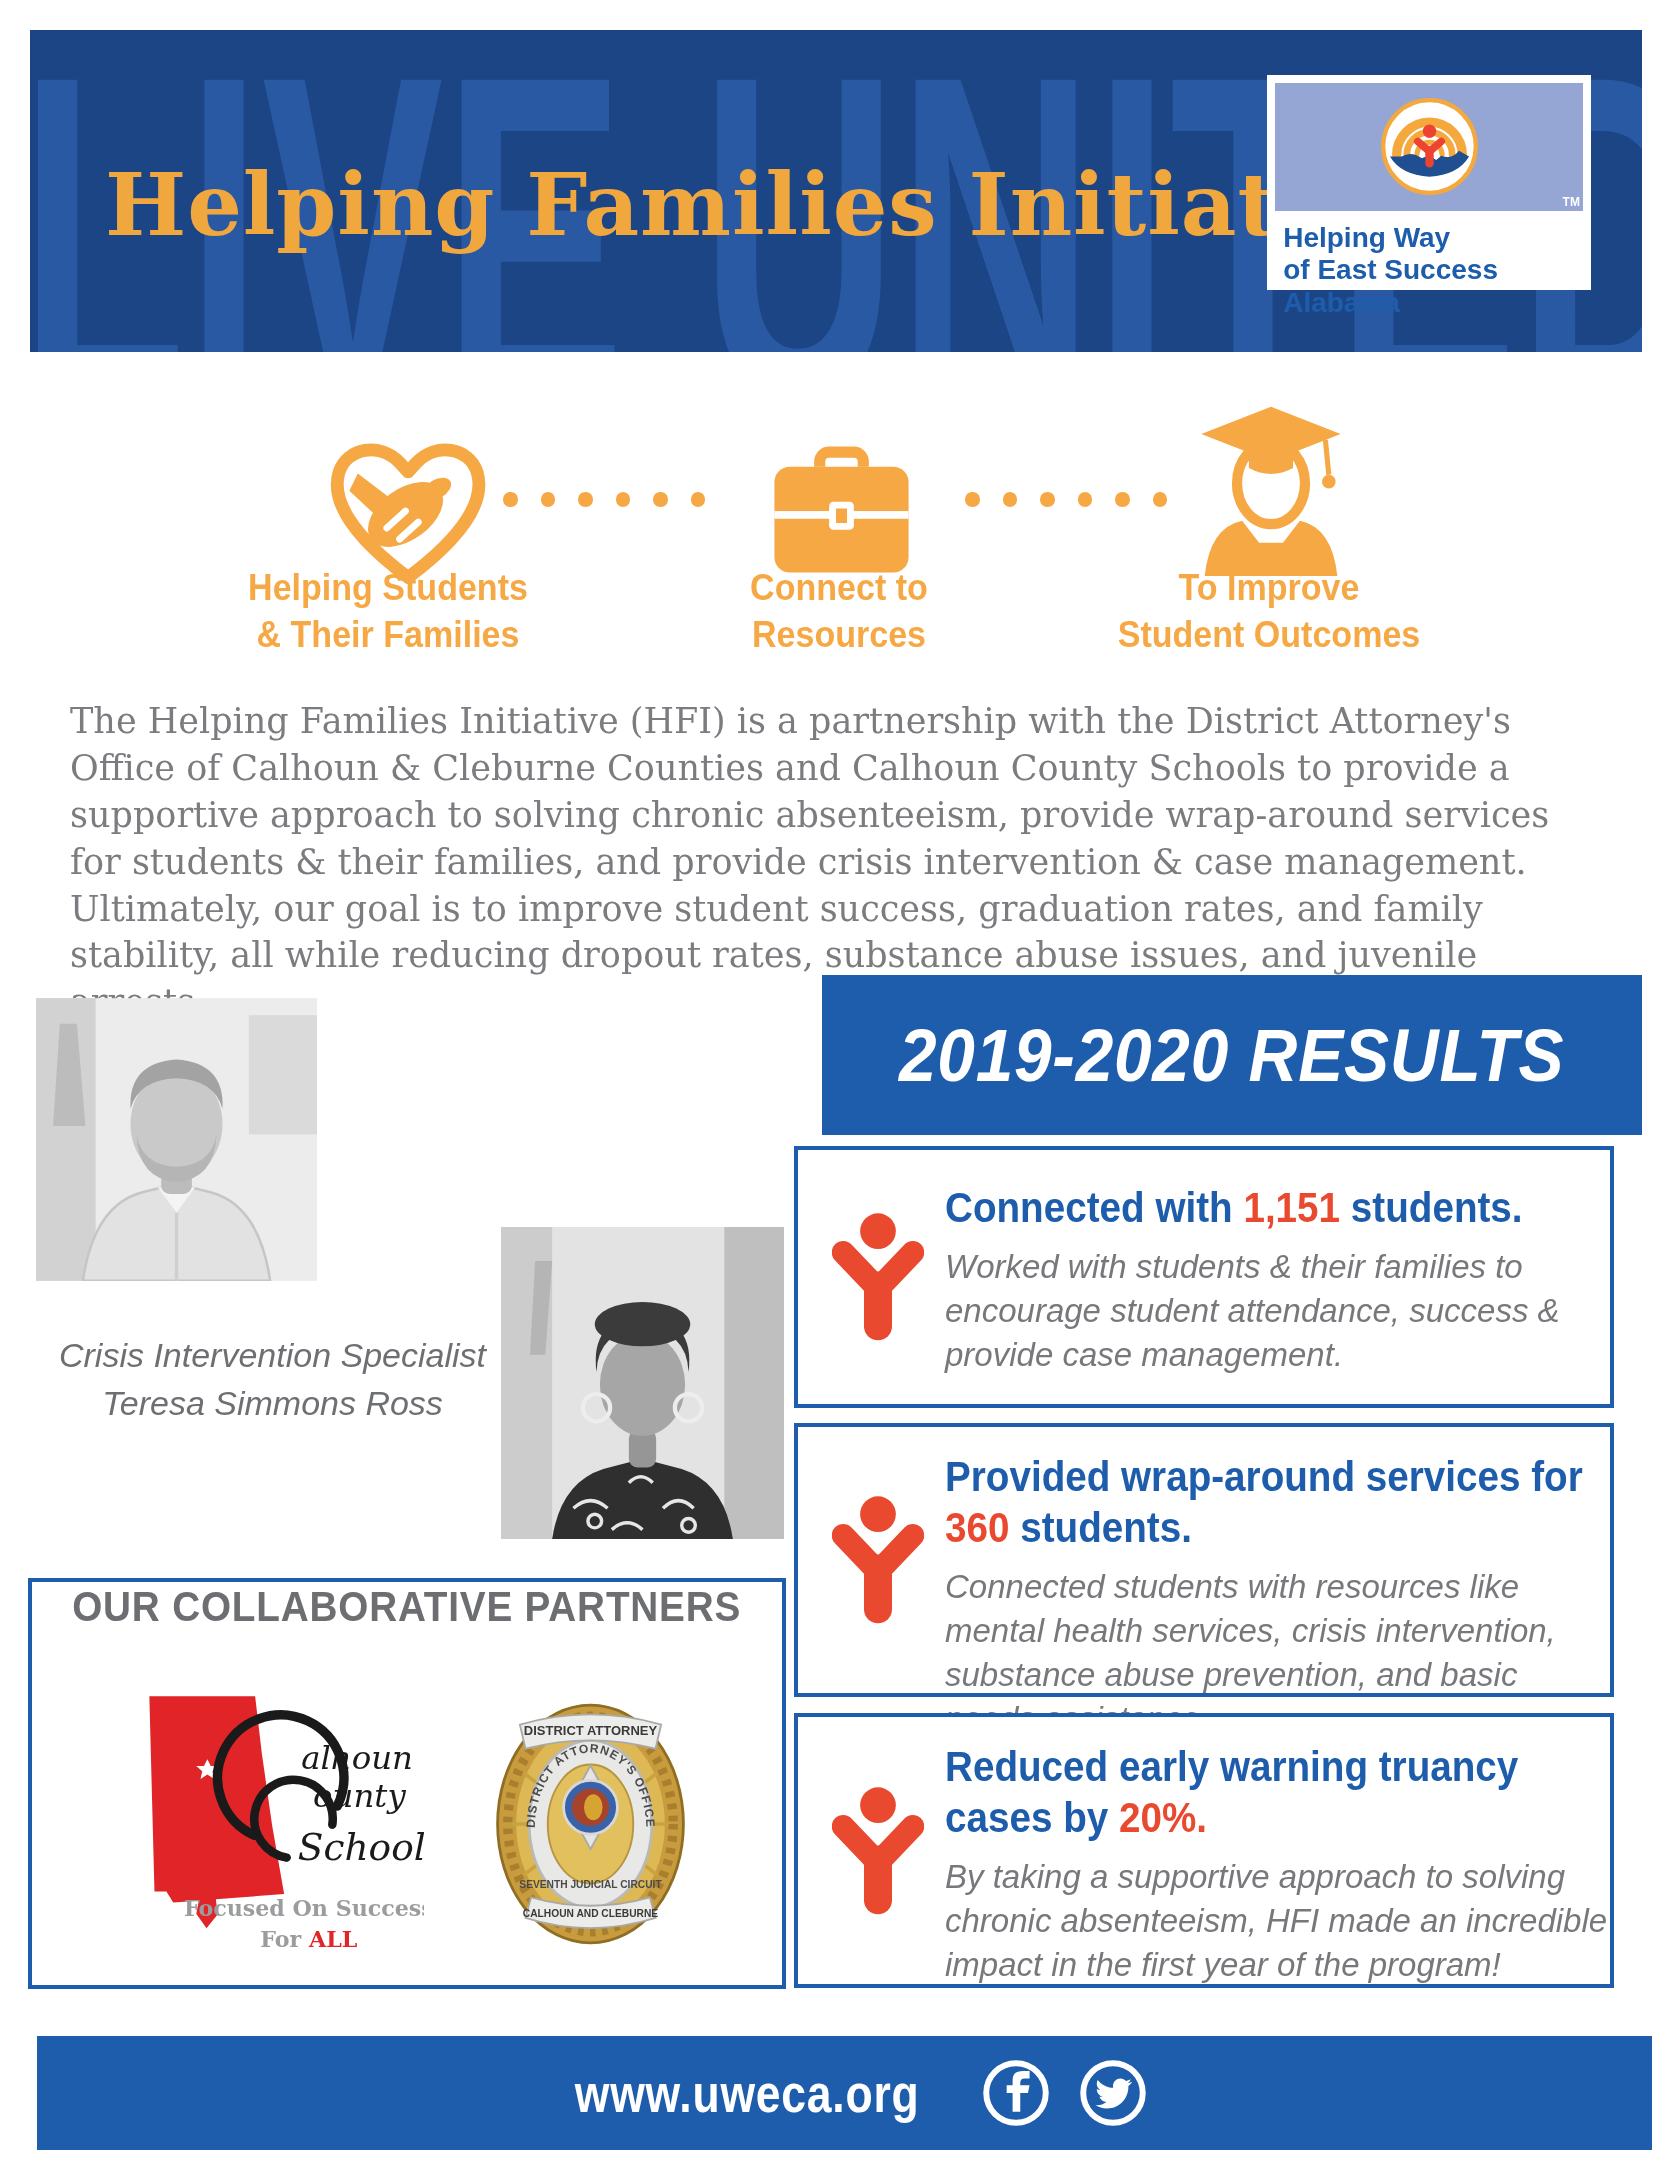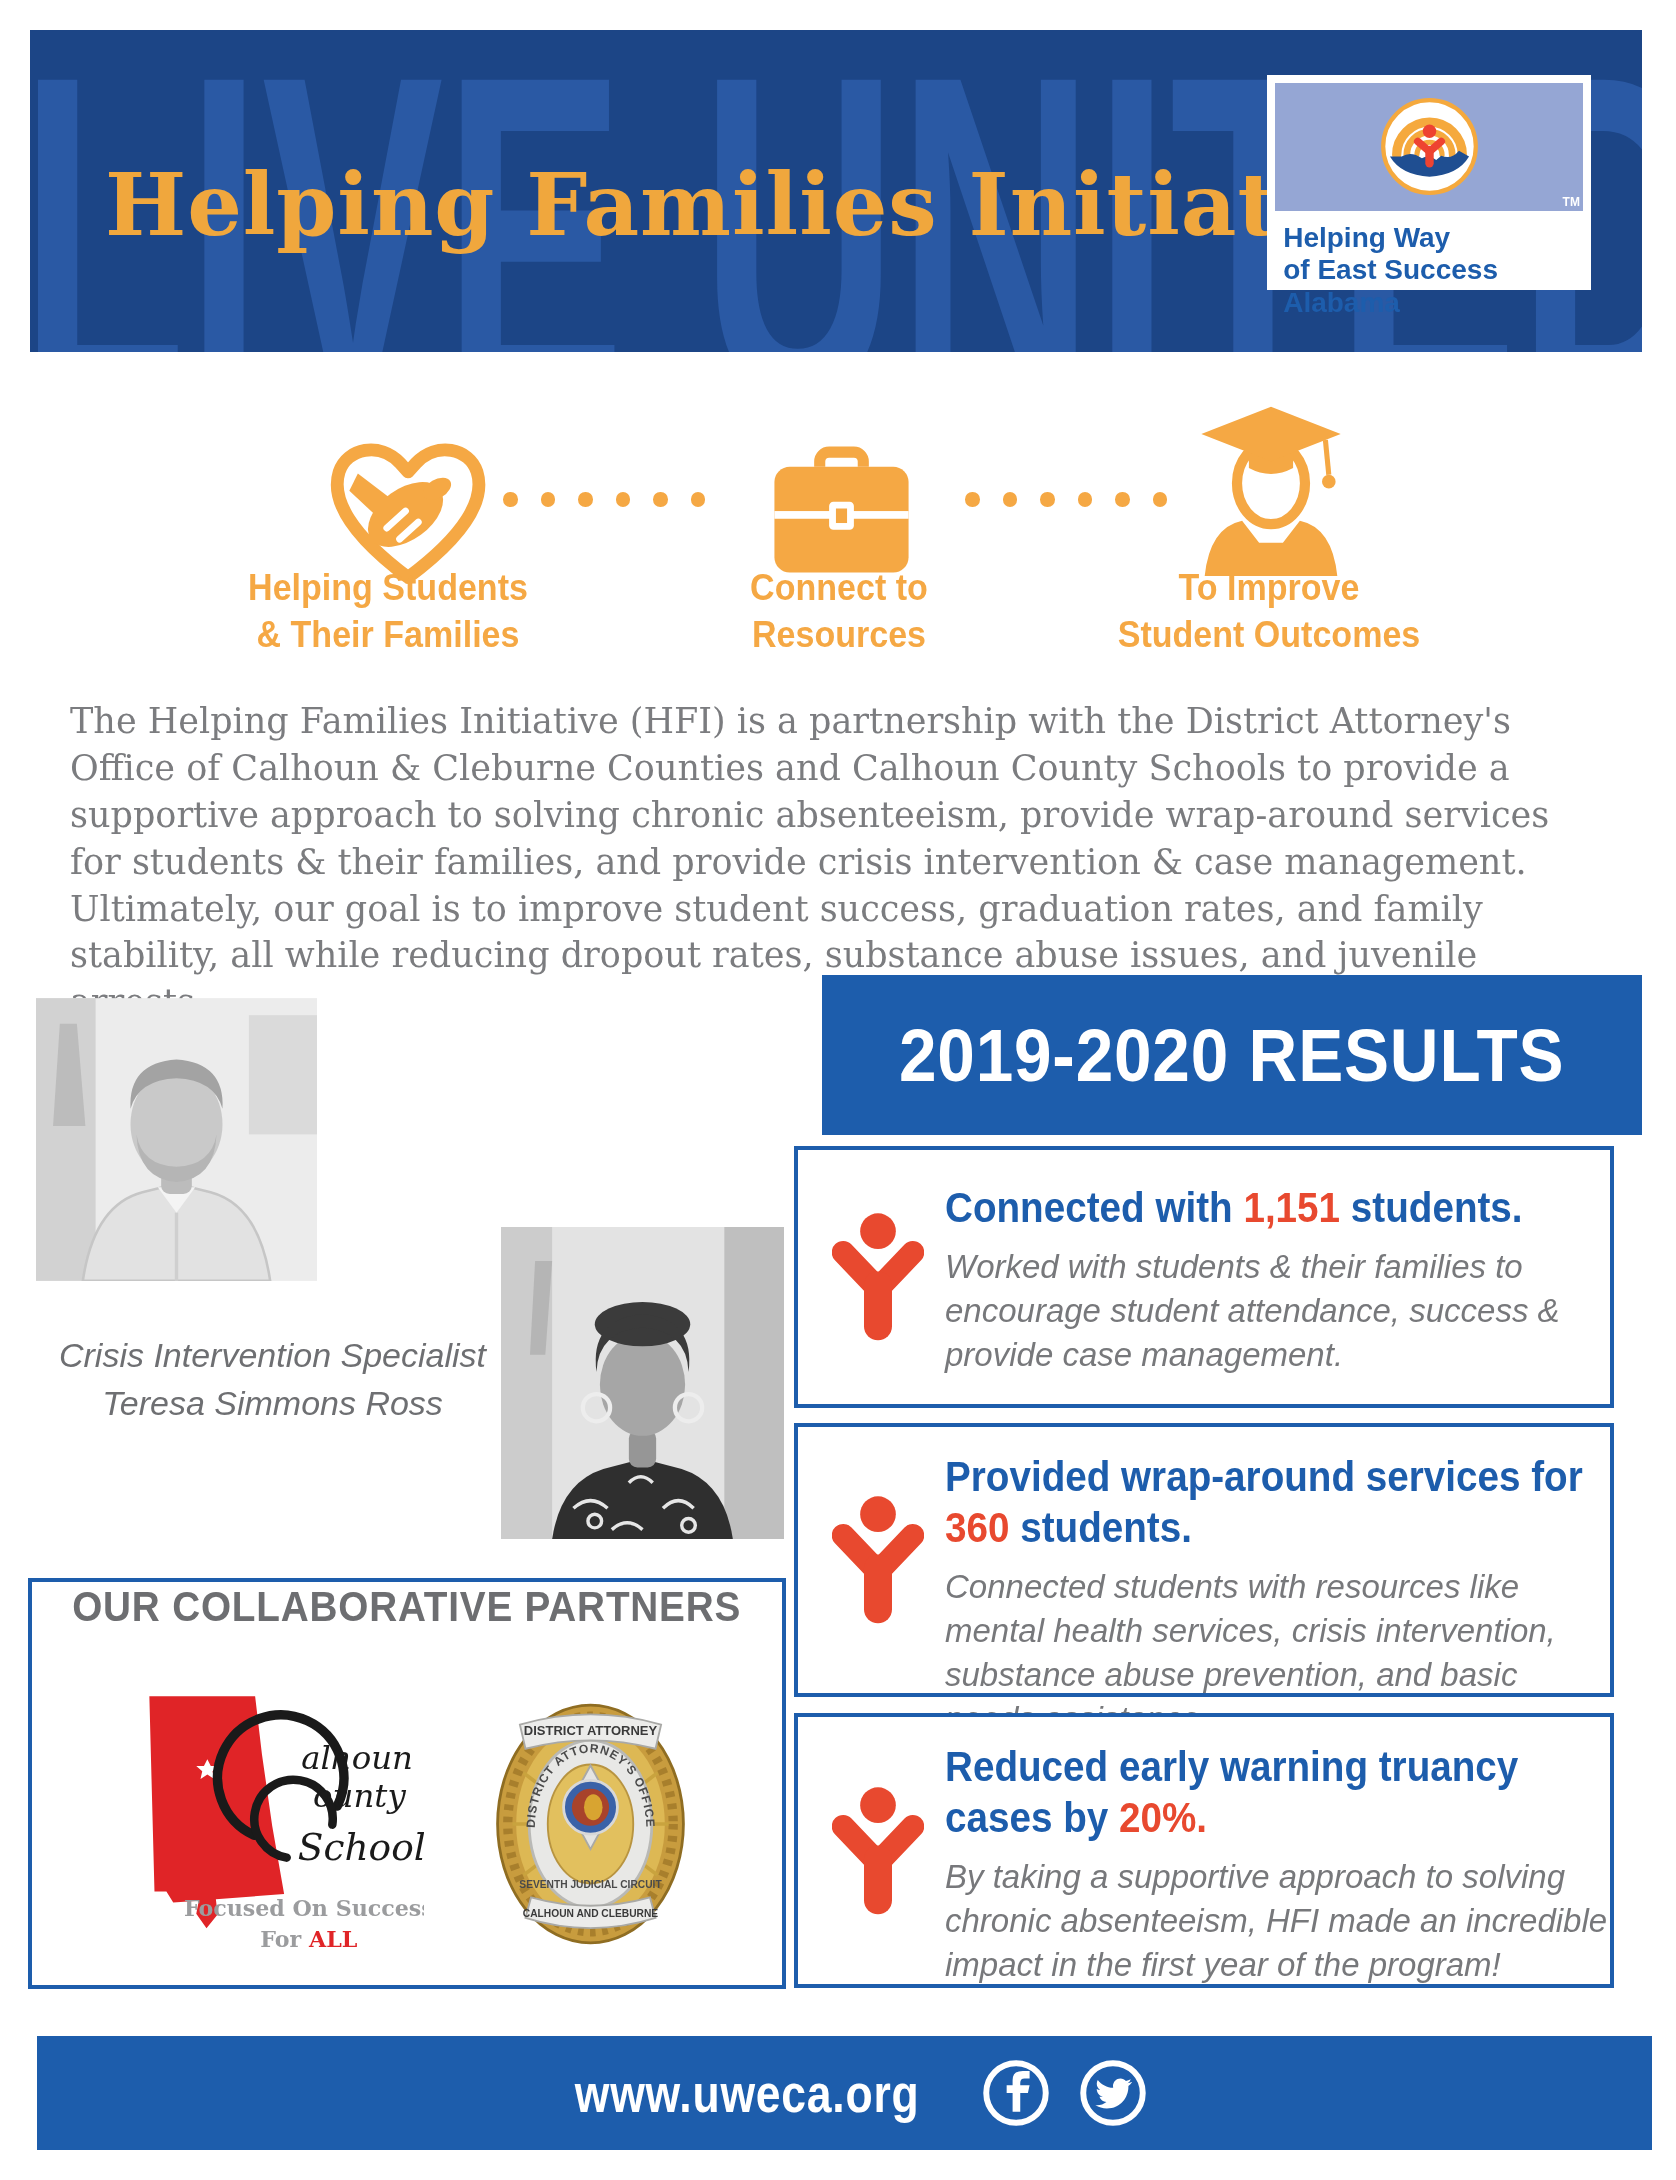--- a/index.html
+++ b/index.html
@@ -35,21 +35,21 @@
          font-size:35px;line-height:1.34;color:#7b7c7f;}
 
   
   .photo{position:absolute;}
   .staff-label{position:absolute;font-style:italic;font-size:34px;color:#6e6f72;line-height:1.42;}
   .label-grady{left:341px;top:1077px;}
   .label-teresa{left:51px;top:1331px;width:443px;text-align:center;}
 
   
   .results-banner{position:absolute;left:822px;top:975px;width:820px;height:160px;
-                  background:#1d5dac;display:flex;align-items:center;justify-content:center;}
+                  background:#1d5dac;display:flex;align-items:center;justify-content:center;font-style:italic;}
   .results-banner span{color:#ffffff;font-weight:bold;font-size:75px;letter-spacing:0.9px;
                        transform:scaleX(.9);white-space:nowrap;}
   .result-card{position:absolute;left:794px;width:820px;background:#ffffff;
                border:4.3px solid #1d5dac;box-sizing:border-box;}
   .card-1{top:1146px;height:262px;}
   .card-2{top:1423px;height:274px;}
   .card-3{top:1713px;height:275px;}
   .uw-figure{position:absolute;left:34px;top:50%;transform:translateY(-50%);}
   .result-text{position:absolute;left:147px;}
   .card-1 .result-text{top:32px;}

